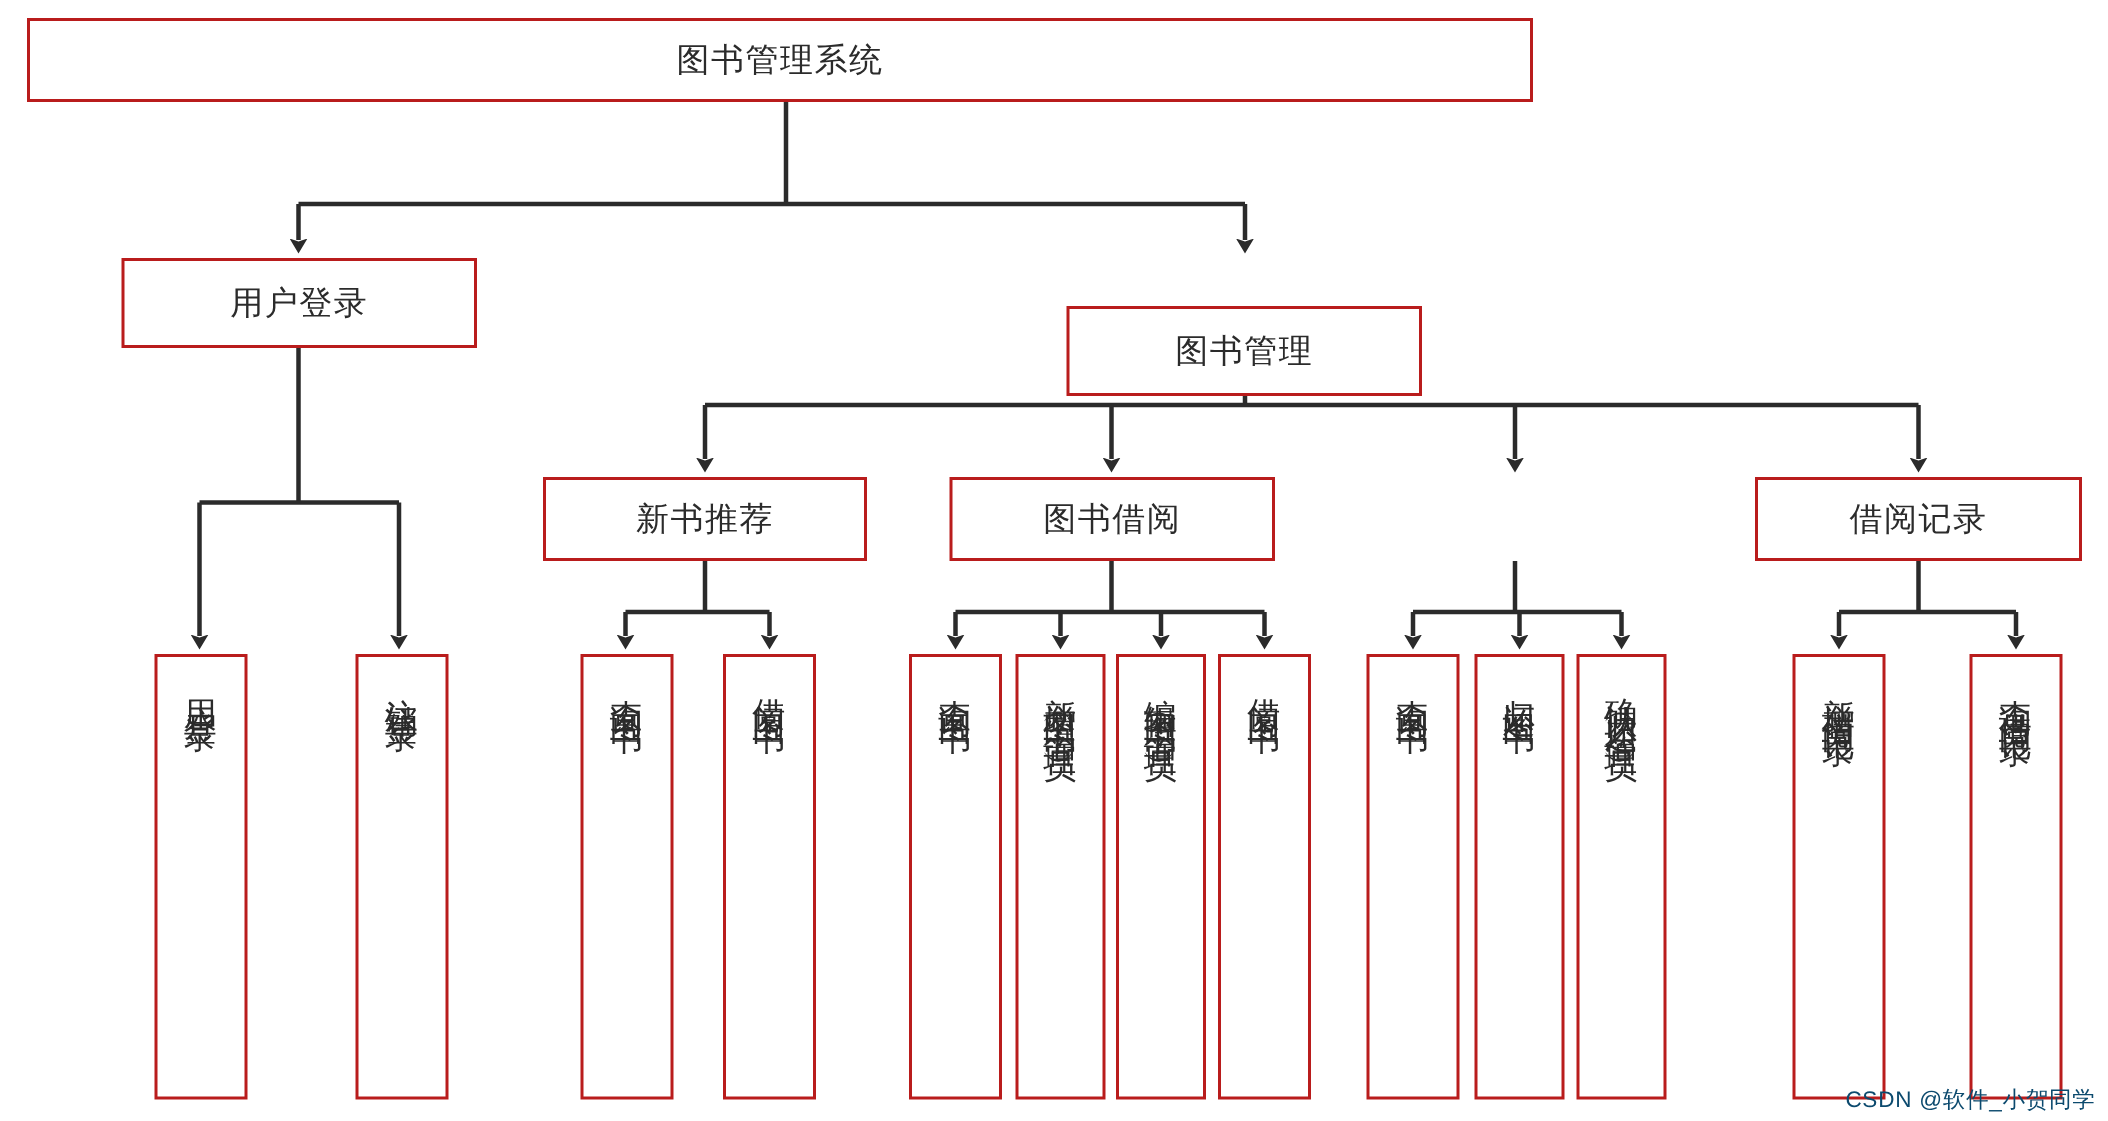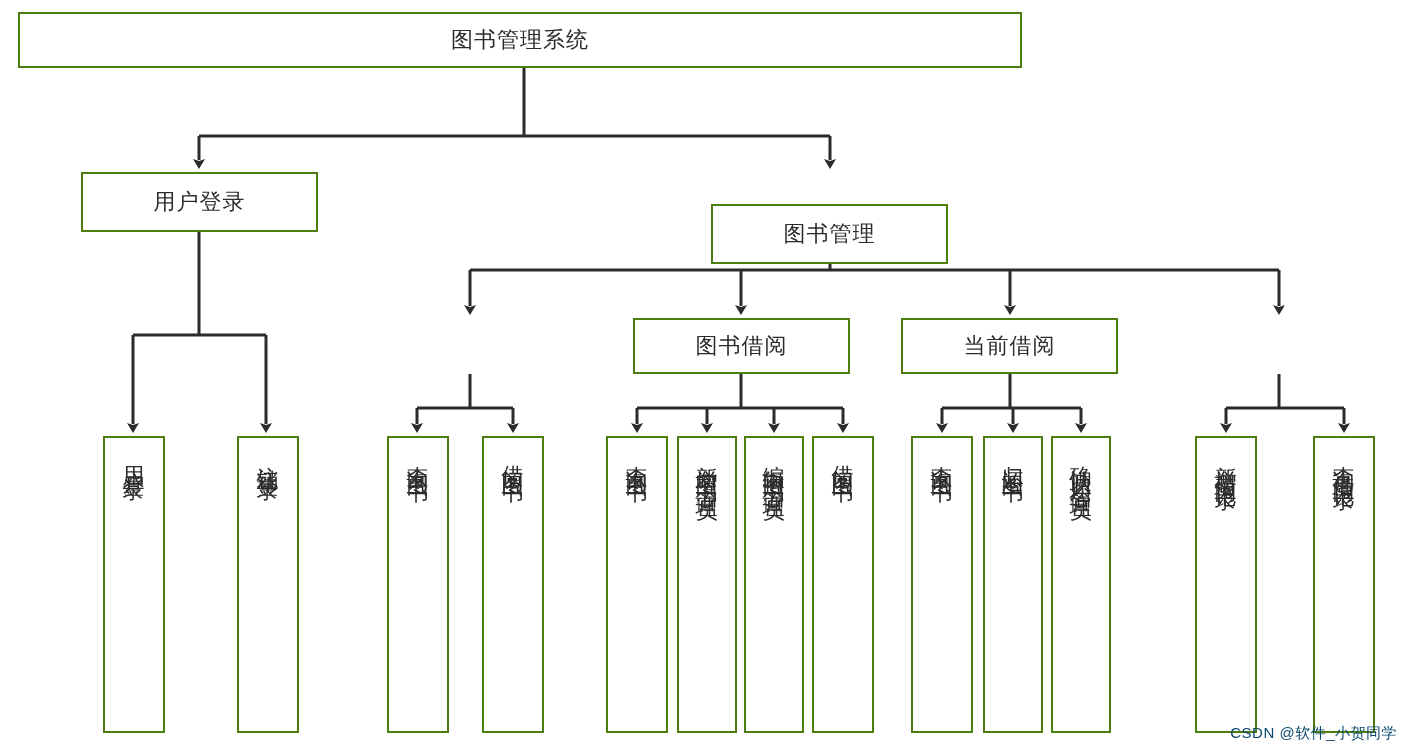--- a/index.html
+++ b/index.html
@@ -1,21 +1,21 @@
 <!DOCTYPE html>
 <html><head>
 <meta charset="utf-8">
 <style>
   html,body{margin:0;padding:0;background:#ffffff;}
   body{width:1405px;height:747px;overflow:hidden;
        font-family:"Liberation Sans","DejaVu Sans",sans-serif;}
   #stage{position:relative;width:1405px;height:747px;background:#fff;}
   svg.edges{position:absolute;left:0;top:0;width:1405px;height:747px;}
   .node{position:absolute;box-sizing:border-box;background:#ffffff;
-        border:2px solid #4d7c0f;display:flex;align-items:center;
+        border:2px solid #b91c1c;display:flex;align-items:center;
         justify-content:center;color:#2b2b2b;}
   .node .lbl{display:block;text-align:center;line-height:1.12;}
   .node.h .lbl{font-size:22px;letter-spacing:1px;}
   .node.v{padding:10px 0;align-items:flex-start;}
   .node.v .lbl{writing-mode:vertical-rl;text-orientation:upright;
         font-size:22px;letter-spacing:5px;line-height:1.05;margin:0 auto;}
   .watermark{position:absolute;right:8px;bottom:4px;color:#0c4a6e;
         font-size:15px;letter-spacing:0.5px;white-space:nowrap;}
 </style>
 </head>
@@ -78,25 +78,28 @@
     <span class="lbl">图书管理系统</span>
   </div>
 
   <div class="node h" style="left:81px;top:172px;width:237px;height:60px;">
     <span class="lbl">用户登录</span>
   </div>
   <div class="node h" style="left:711px;top:172px;width:237px;height:60px;margin-top:32px;">
     <span class="lbl">图书管理</span>
   </div>
 
+  <div class="node h" style="left:362px;top:318px;width:216px;height:56px;">
+    <span class="lbl">新书推荐</span>
+  </div>
   <div class="node h" style="left:633px;top:318px;width:217px;height:56px;">
     <span class="lbl">图书借阅</span>
   </div>
-  <div class="node h" style="left:901px;top:318px;width:217px;height:56px;">
-    <span class="lbl">当前借阅</span>
+  <div class="node h" style="left:1170px;top:318px;width:218px;height:56px;">
+    <span class="lbl">借阅记录</span>
   </div>
 
   <div class="node v" style="left:103px;top:436px;width:62px;height:297px;">
     <span class="lbl">用户登录</span>
   </div>
   <div class="node v" style="left:237px;top:436px;width:62px;height:297px;">
     <span class="lbl">注销登录</span>
   </div>
 
   <div class="node v" style="left:387px;top:436px;width:62px;height:297px;">

